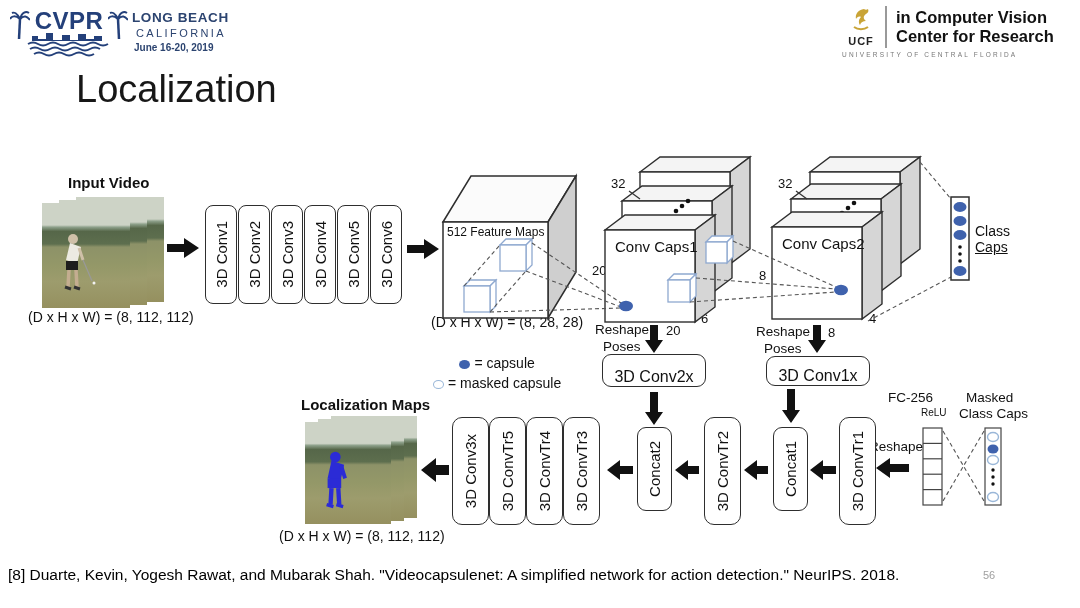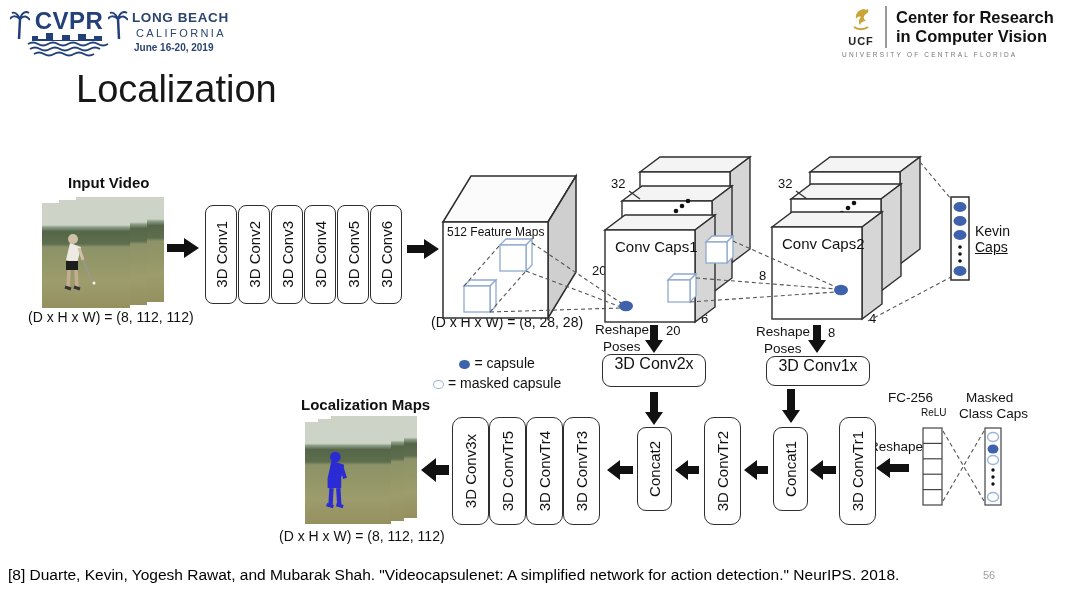--- a/index.html
+++ b/index.html
@@ -6,21 +6,21 @@
   body{font-family:"Liberation Sans",sans-serif;background:#e8e8e8;}
   #slide{position:relative;width:1080px;height:608px;background:#ffffff;overflow:hidden;margin:0 auto;}
   .abs{position:absolute;}
   .lbl{position:absolute;font-size:14px;color:#111;white-space:nowrap;line-height:1.1;}
   .sem{font-weight:700;}
   .vbox{position:absolute;background:#fff;border:1.6px solid #2e2e2e;display:flex;align-items:center;justify-content:center;z-index:5;}
   .enc{width:30px;height:97px;border-radius:8px;}
   .dec{width:35px;height:106px;border-radius:10px;}
   .cat{width:33px;height:82px;border-radius:9px;}
   .vtext{writing-mode:vertical-rl;transform:rotate(180deg);font-size:15px;color:#111;white-space:nowrap;}
-  .hbox{position:absolute;background:#fff;border:1.6px solid #2e2e2e;border-radius:9px;display:flex;align-items:flex-start;justify-content:center;font-size:16px;color:#111;z-index:5;}
+  .hbox{position:absolute;background:#fff;border:1.6px solid #2e2e2e;border-radius:9px;display:flex;align-items:flex-end;justify-content:center;font-size:16px;color:#111;z-index:5;}
   .scene{position:absolute;width:88px;height:105px;background:linear-gradient(180deg,#cdd3c6 0%,#cdd3c6 21%,#8da08a 23%,#566749 27%,#5d6e4e 39%,#8d9268 42%,#949868 60%,#9d9c6d 75%,#95905f 100%);}
   .scene2{width:86px;height:102px;}
   .legend-dot{display:inline-block;width:11px;height:9px;border-radius:50%;background:#3f62ad;vertical-align:-1px;margin-right:4px;}
   .legend-ring{display:inline-block;width:9px;height:7px;border-radius:50%;background:#fff;border:1.5px solid #9ab7d8;vertical-align:-1px;margin-right:4px;}
   .navy{color:#2c4470;}
   .gray-sm{color:#a0a0a0;}
 </style>
 </head>
 <body>
 
@@ -53,22 +53,22 @@
     <div style="display:flex;align-items:center;">
       <div style="width:42px;text-align:center;">
         <svg width="26" height="26" viewBox="0 0 26 26">
           <path d="M16,2 C10,3 7,7 8,12 C9,10 11,9 13,10 C11,12 10,15 12,18 C13,15 15,14 18,14 C15,12 15,9 18,7 C20,6 21,4 20,2 C19,3 17,3 16,2 Z" fill="#c9a437"></path>
           <path d="M6,20 C10,23 16,23 20,20" stroke="#c9a437" stroke-width="2" fill="none"></path>
         </svg>
         <div style="font-size:11px;font-weight:bold;color:#222;letter-spacing:1px;margin-top:-2px;">UCF</div>
       </div>
       <div style="width:2px;height:42px;background:#999;margin:0 9px 0 3px;"></div>
       <div>
+        <div style="font-size:16.5px;font-weight:bold;color:#111;line-height:1.15;">in Computer Vision</div>
         <div style="font-size:16.5px;font-weight:bold;color:#111;line-height:1.15;">Center for Research</div>
-        <div style="font-size:16.5px;font-weight:bold;color:#111;line-height:1.15;">in Computer Vision</div>
       </div>
     </div>
     <div style="font-size:6.5px;letter-spacing:2.2px;color:#777;margin-top:3px;margin-left:2px;">UNIVERSITY OF CENTRAL FLORIDA</div>
   </div>
 
   <div class="abs" style="left:76px;top:68px;font-size:38px;color:#171717;">Localization</div>
 
   <svg class="abs" style="left:0;top:0;z-index:1;" width="1080" height="608">
 
     <g stroke="#2e2e2e" stroke-width="1.4">
@@ -247,21 +247,21 @@
   <div class="lbl" style="left:666px;top:324px;font-size:13px;">20</div>
 
   <div class="lbl" style="left:782px;top:236px;font-size:15px;z-index:2;">Conv Caps2</div>
   <div class="lbl" style="left:778px;top:177px;font-size:13px;">32</div>
   <div class="lbl" style="left:759px;top:269px;font-size:13px;">8</div>
   <div class="lbl" style="left:869px;top:312px;font-size:13px;">4</div>
   <div class="lbl" style="left:756px;top:325px;font-size:13.5px;z-index:2;">Reshape</div>
   <div class="lbl" style="left:764px;top:342px;font-size:13.5px;z-index:2;">Poses</div>
   <div class="lbl" style="left:828px;top:326px;font-size:13px;">8</div>
 
-  <div class="lbl" style="left:975px;top:224px;">Kevin</div>
+  <div class="lbl" style="left:975px;top:224px;">Class</div>
   <div class="lbl" style="left:975px;top:240px;text-decoration:underline;">Caps</div>
 
   <div class="hbox" style="left:602px;top:354px;width:102px;height:31px;">
       <span>3D Conv2x</span>
     </div>
   <div class="hbox" style="left:766px;top:356px;width:102px;height:28px;">
       <span>3D Conv1x</span>
     </div>
 
   <div class="abs" style="left:433px;top:355px;z-index:2;text-align:center;">

